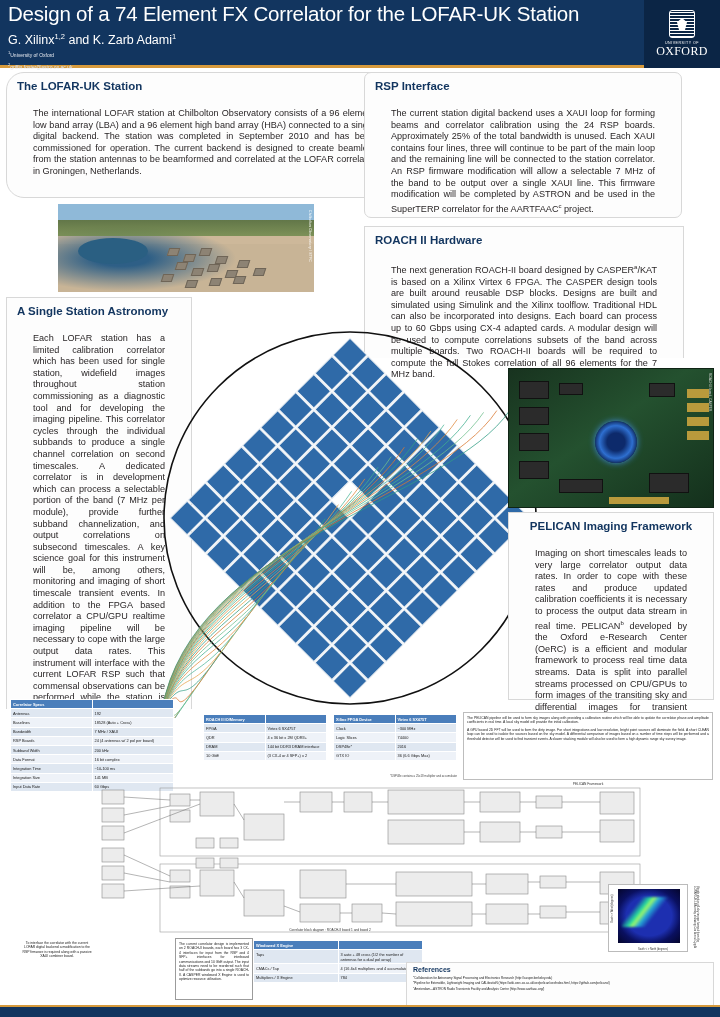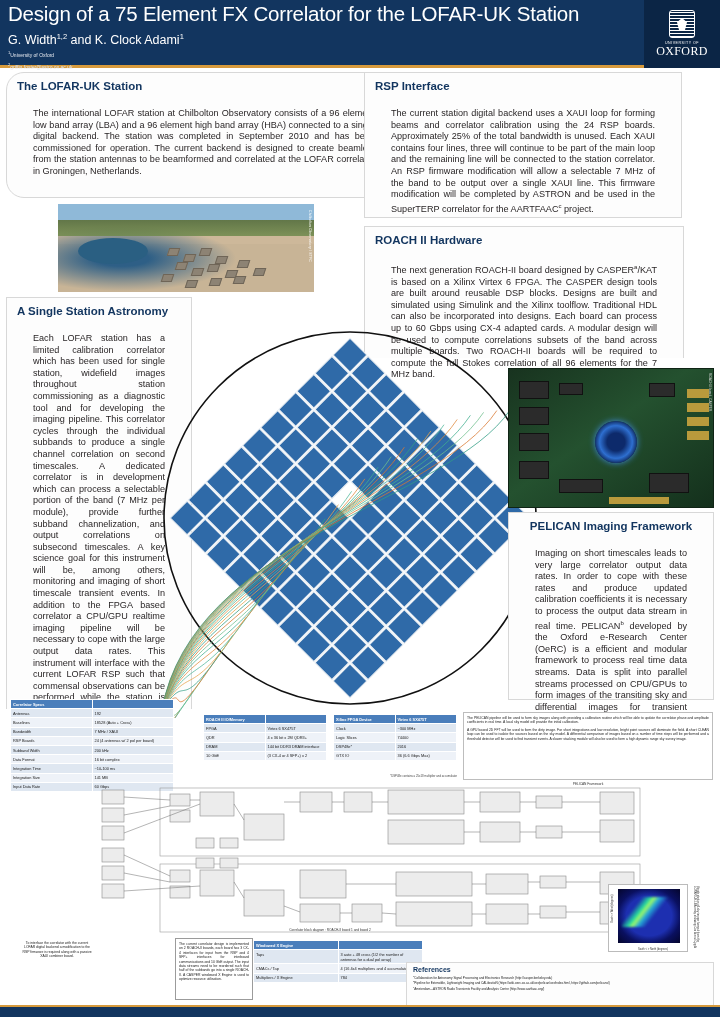--- a/index.html
+++ b/index.html
@@ -67,21 +67,21 @@
     margin:0 0 7px 0;
     font-size:11.5px; color:#12355f; font-weight:bold;
   }
   .panel p {
     margin:16px; font-size:9.1px; line-height:11.6px;
     color:#231f20; text-align:justify;
   }
   .panel p sup { font-size:6px; }
 
   #p-lofar  { left:6px;  top:72px;  width:396px; height:126px;border-radius:18px; }
-  #p-rsp    { left:364px;top:72px;  width:318px; height:146px; }
+  #p-rsp    { left:364px;top:72px;  width:318px; height:146px;border-radius:7px; }
   #p-roach  { left:364px;top:226px; width:320px; height:132px; border-bottom:none;}
   #p-ssc    { left:6px;  top:297px; width:186px; height:412px; border-bottom:none;}
   #p-pel    { left:508px;top:512px; width:206px; height:188px; }
 
   #p-roach p, #p-pel p, #p-ssc p { text-align:justify; }
   #p-pel h2 { text-align:center; }
 
   
   .photo {
     position:absolute; left:58px; top:204px; width:256px; height:88px;
@@ -221,22 +221,22 @@
   .footer {
     position:absolute; left:0; bottom:0; width:720px; height:12px;
     background:#12355f; border-top:2px solid #d69a3c;
   }
 </style>
 </head>
 <body>
 
 <div class="header">
   <div class="header-inner">
-    <div class="poster-title">Design of a 75 Element FX Correlator for the LOFAR-UK Station</div>
-    <div class="authors"><span>G. Width</span><sup>1,2</sup><span> and K. Clock Adami</span><sup>1</sup></div>
+    <div class="poster-title">Design of a 74 Element FX Correlator for the LOFAR-UK Station</div>
+    <div class="authors"><span>G. Xilinx</span><sup>1,2</sup><span> and K. Zarb Adami</span><sup>1</sup></div>
     <div class="affil"><sup>1</sup><span>University of Oxford</span></div>
     <div class="affil"><sup>2</sup><span>griffin.foster@astro.ox.ac.uk</span></div>
   </div>
   <div class="oxford-logo">
     <div class="crest"></div>
     <div class="ox-sub">UNIVERSITY OF</div>
     <div class="ox-word">OXFORD</div>
   </div>
 </div>
 

